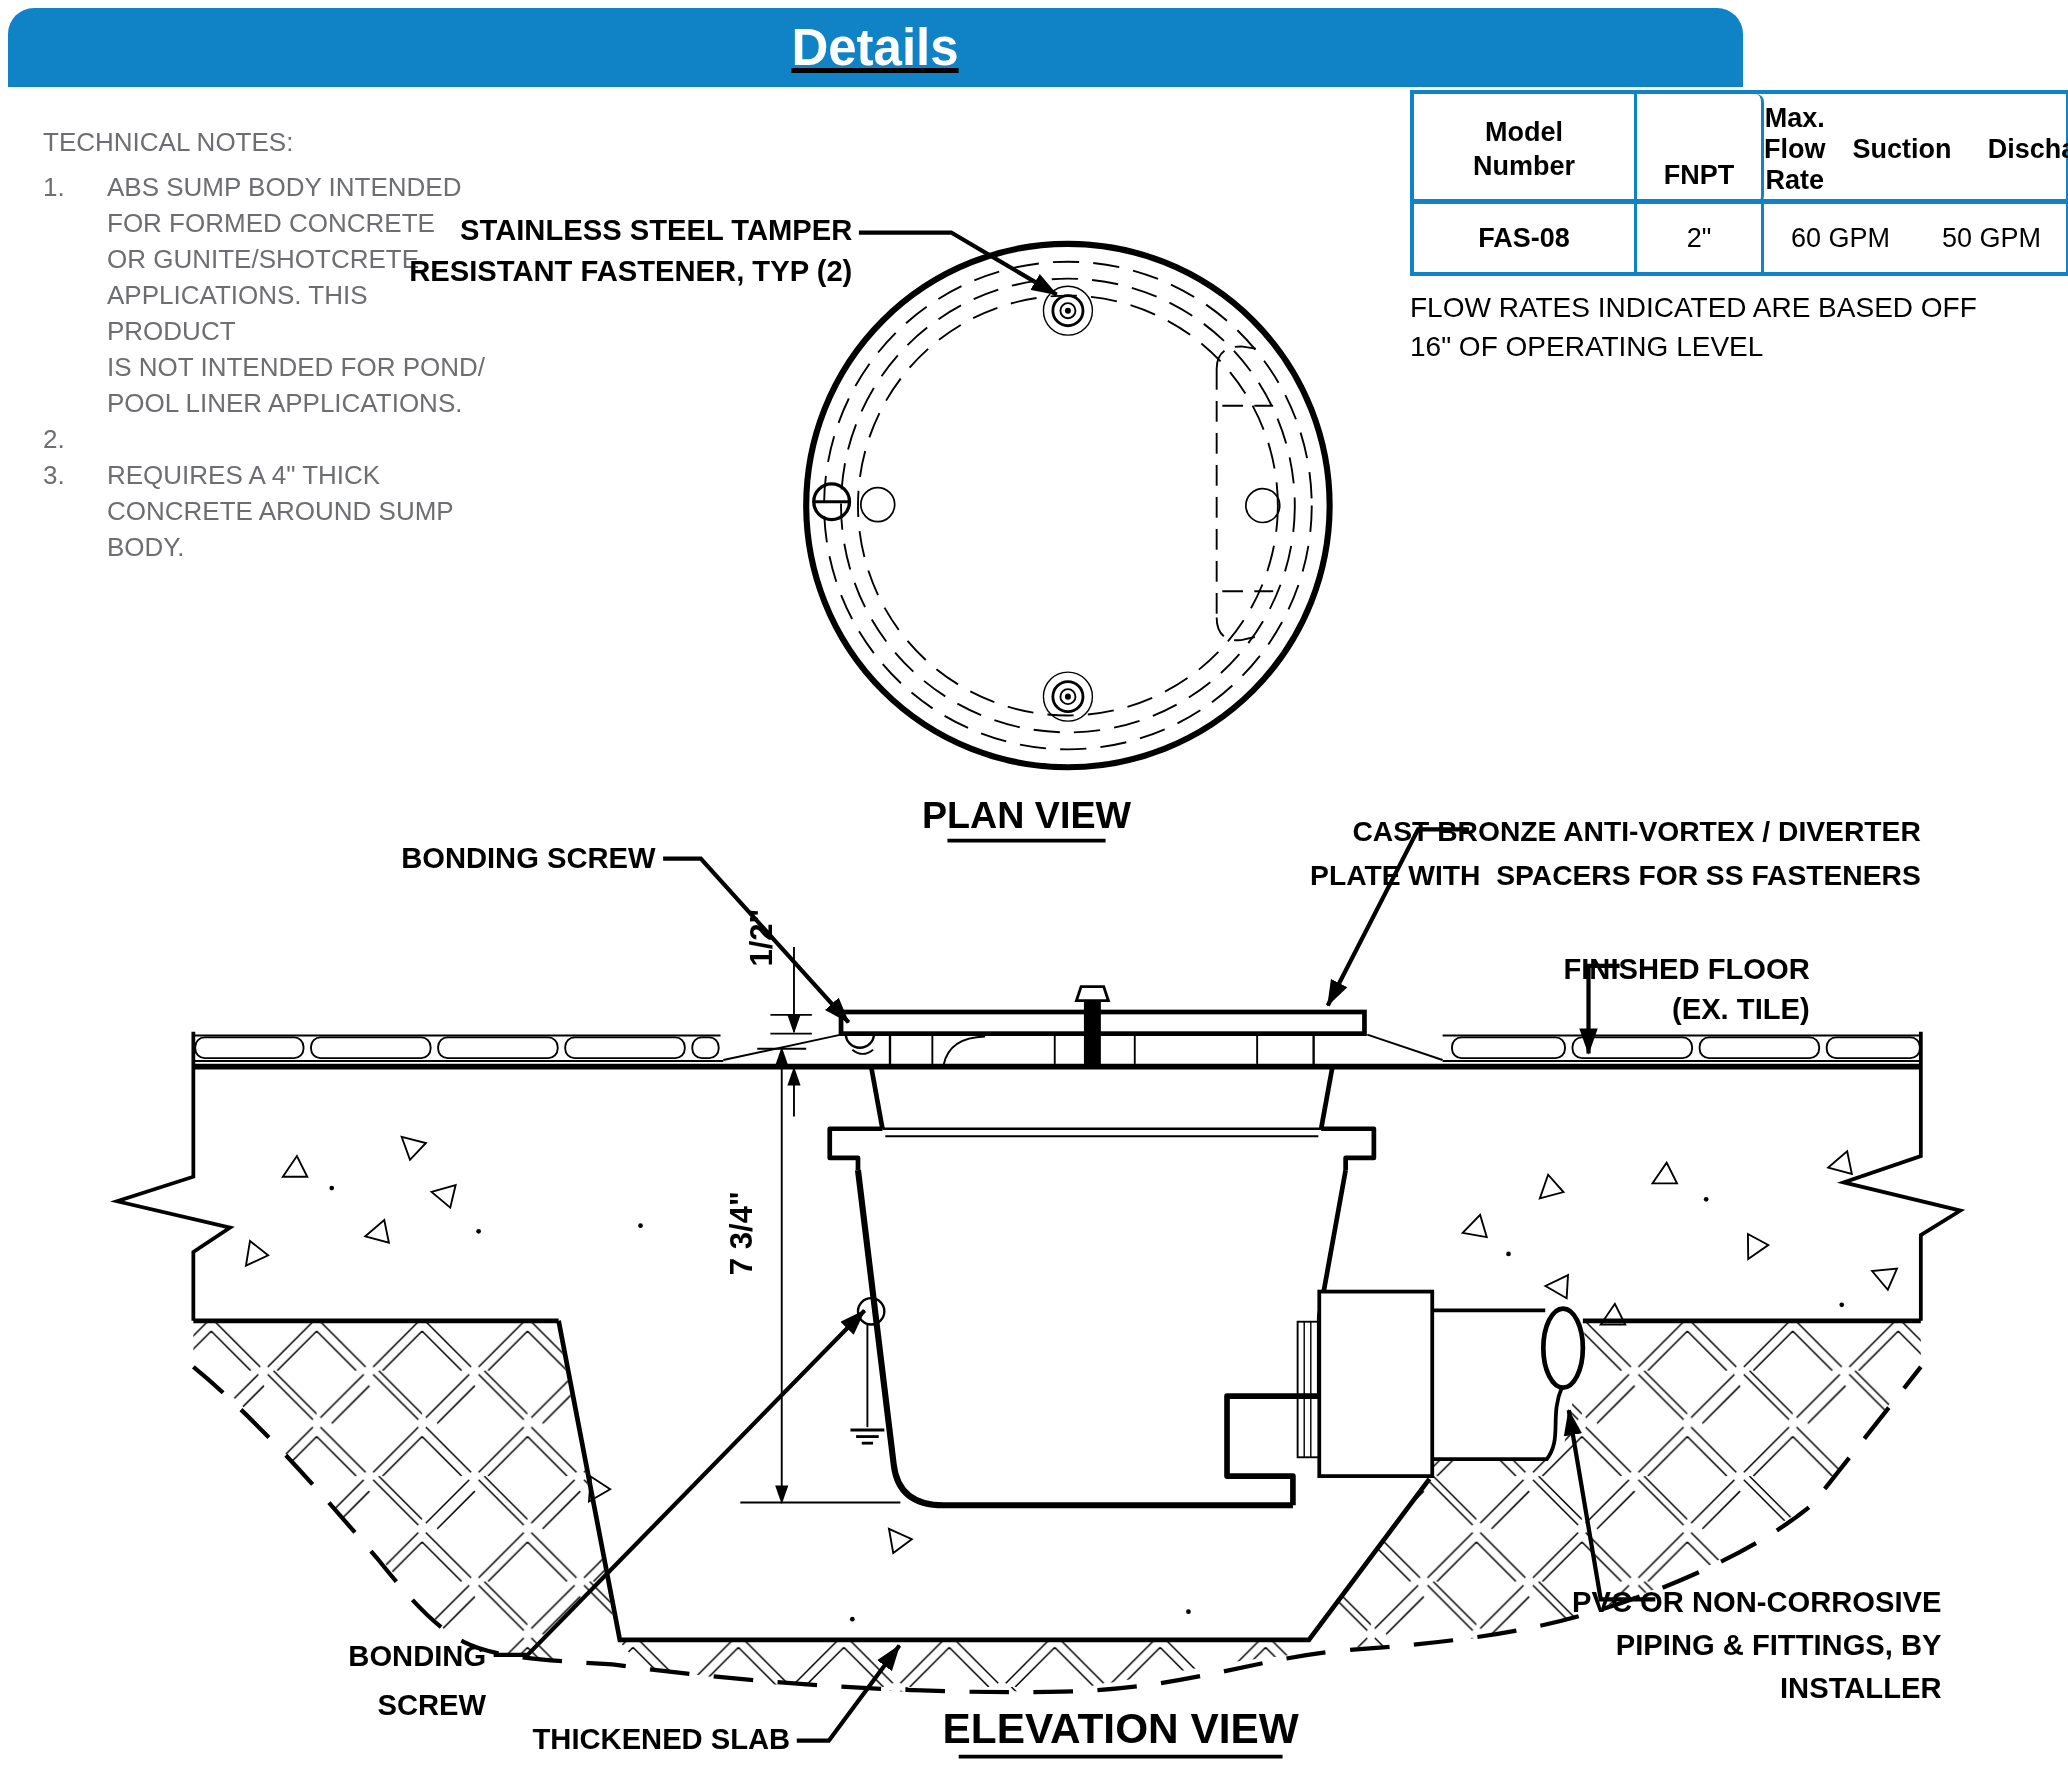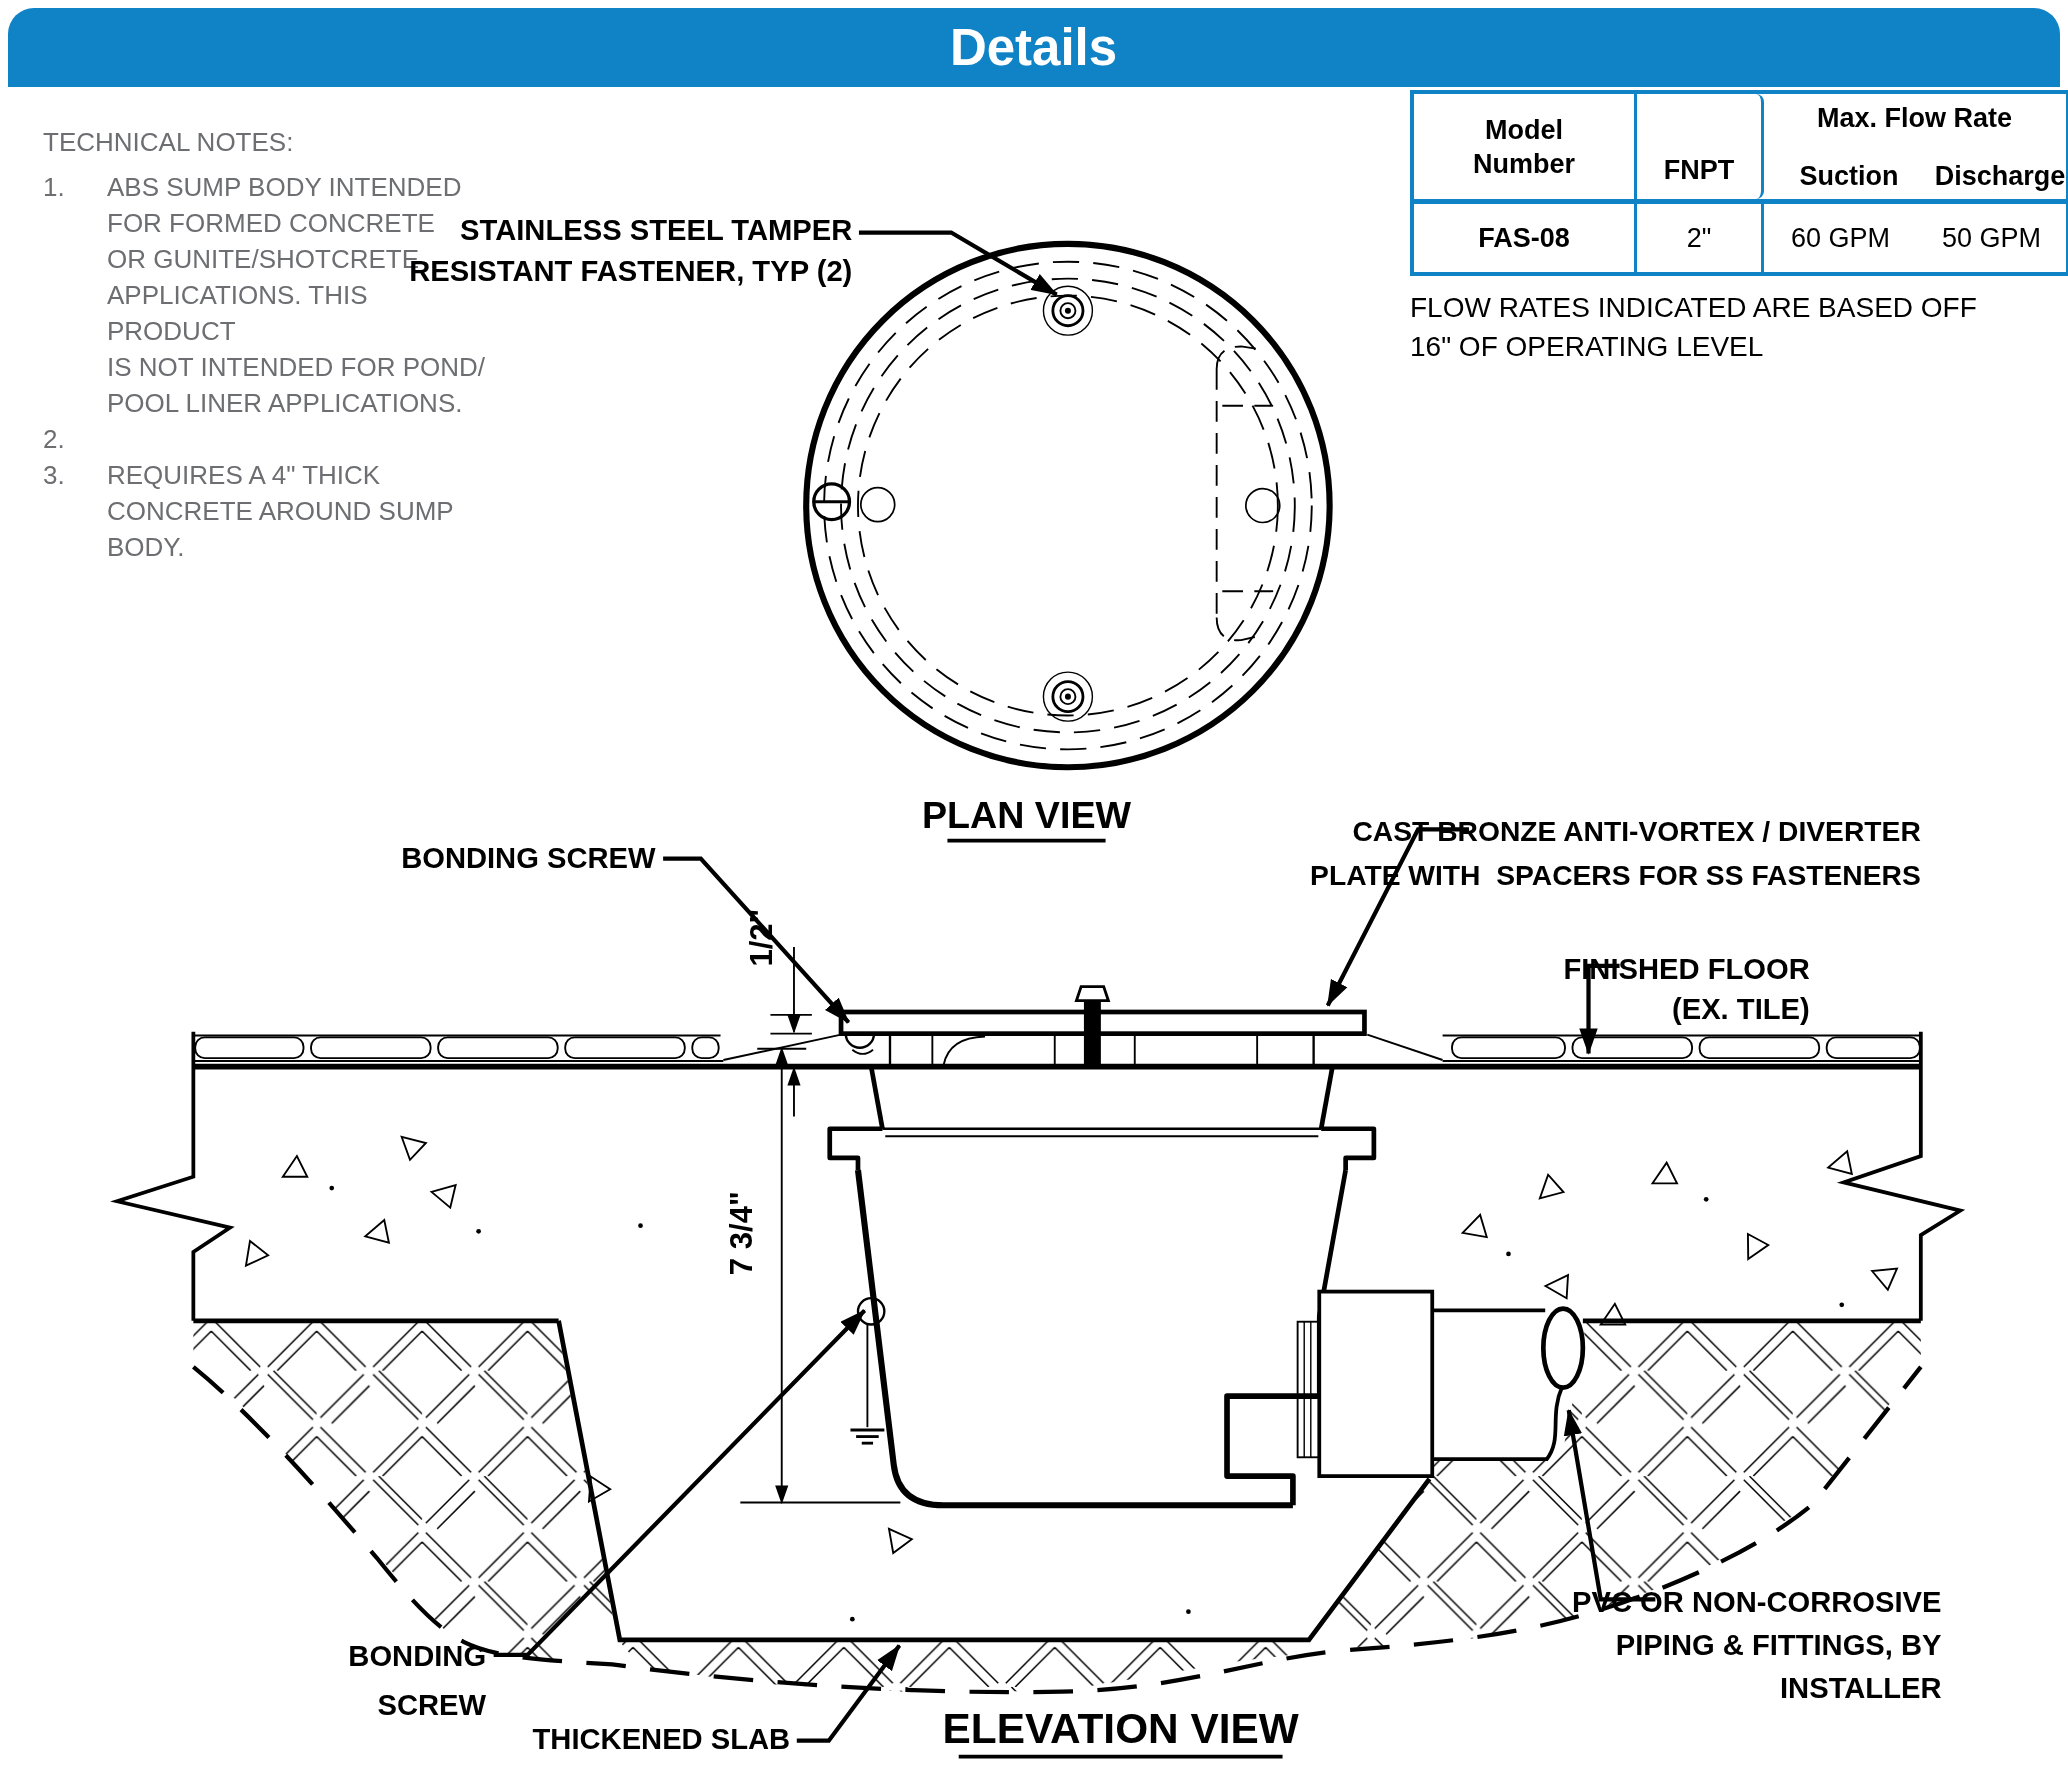--- a/index.html
+++ b/index.html
@@ -1,41 +1,41 @@
 <!DOCTYPE html>
 <html style="font-size:15px"><head>
 <meta charset="utf-8">
 <style>
   html,body{margin:0;padding:0;background:#fff;}
   body{width:2069px;height:1767px;position:relative;overflow:hidden;
        font-family:"Liberation Sans",sans-serif;}
   
-  .hdr{position:absolute;left:7.5px;top:7.5px;width:2052px;height:79px;
-       background:#0f83c5;border-radius:26px 26px 0 0;}
+  .hdr{position:absolute;left:7.5px;top:7.5px;width:1735px;height:79px;
+       background:#0f83c5;border-radius:26px 26px 0 0;text-decoration:underline;}
   .hdr-title{width:100%;height:79px;line-height:79px;text-align:center;
        color:#fff;font-size:51px;font-weight:bold;}
   
   .notes{position:absolute;left:43px;top:124px;width:452px;color:#6d6e71;
        font-size:26px;line-height:36px;}
   .notes-title{margin-bottom:8.5px;}
   .note-item{display:flex;}
   .note-num{width:64px;flex:0 0 64px;}
   .note-text{white-space:pre-line;}
   
   .spec-table{position:absolute;left:1410px;top:90px;width:652px;
        border:4.7px solid #0f83c5;box-sizing:content-box;color:#000;}
   .tr-head{display:grid;grid-template-columns:223px 127px 301px;
        border-bottom:5.6px solid #0f83c5;height:105px;}
   .tr-data{display:grid;grid-template-columns:223px 127px 153px 149px;height:68px;}
   .cell{box-sizing:border-box;display:flex;align-items:center;justify-content:center;
        font-size:27px;}
   .bdr{border-right:3.8px solid #0f83c5;}
   .model-h{font-weight:bold;white-space:pre-line;text-align:center;line-height:34px;}
   .fnpt-h{font-weight:bold;align-items:flex-end;padding-bottom:13px;border-radius:8px;}
-  .flow-h{flex-direction:column;justify-content:space-between;padding:9.4px 0 7.5px 0;}
+  .flow-h{flex-direction:row;justify-content:space-between;padding:9.4px 0 7.5px 0;}
   .flow-title{font-weight:bold;font-size:27px;text-align:center;}
   .flow-sub{display:grid;grid-template-columns:153px 149px;width:284px;}
   .flow-sub span{text-align:center;font-weight:bold;font-size:27px;}
   .td-model{font-weight:bold;}
   
   .flow-note{position:absolute;left:1410px;top:288px;width:584px;color:#000;
        font-size:28px;line-height:39px;font-weight:normal;}
   
   svg{position:absolute;left:0;top:0;}
   svg text{white-space:pre;fill:#000;font-family:"Liberation Sans",sans-serif;}

